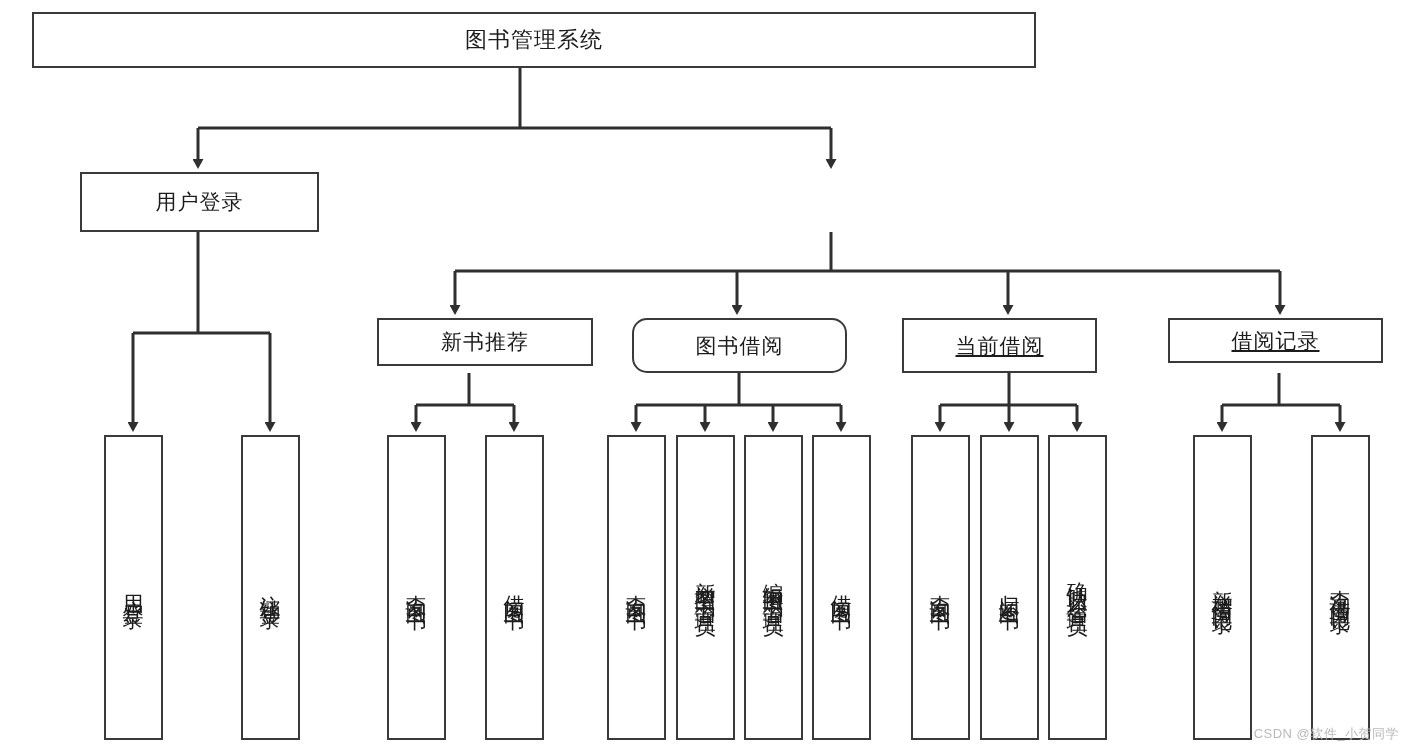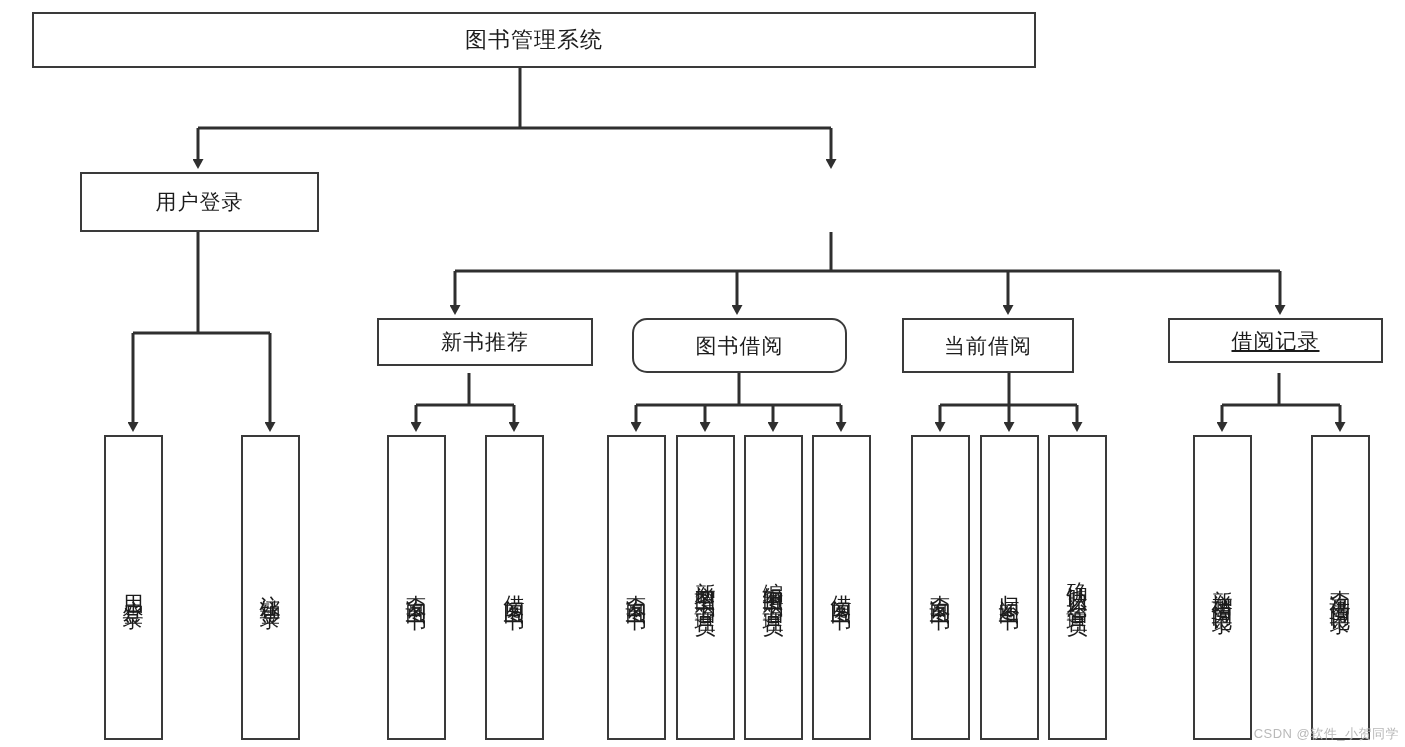--- a/index.html
+++ b/index.html
@@ -112,21 +112,21 @@
   <div class="node h" style="left:80px;top:172px;width:239px;height:60px;">
     <span>用户登录</span>
   </div>
 
   <div class="node h" style="left:361px;top:318px;width:216px;height:48px;margin-left:16px;">
     <span>新书推荐</span>
   </div>
   <div class="node h" style="left:632px;top:318px;width:215px;height:55px;border-radius:15px;">
     <span>图书借阅</span>
   </div>
-  <div class="node h" style="left:902px;top:318px;width:172px;height:55px;">
+  <div class="node h" style="left:902px;top:318px;width:195px;height:55px;text-decoration:underline;">
     <span>当前借阅</span>
   </div>
   <div class="node h" style="left:1168px;top:318px;width:215px;height:45px;text-decoration:underline;">
     <span>借阅记录</span>
   </div>
 
   <div class="node v" style="left:104px;top:435px;width:59px;height:305px;">
     <span class="vtext">用户登录</span>
   </div>
   <div class="node v" style="left:241px;top:435px;width:59px;height:305px;">

